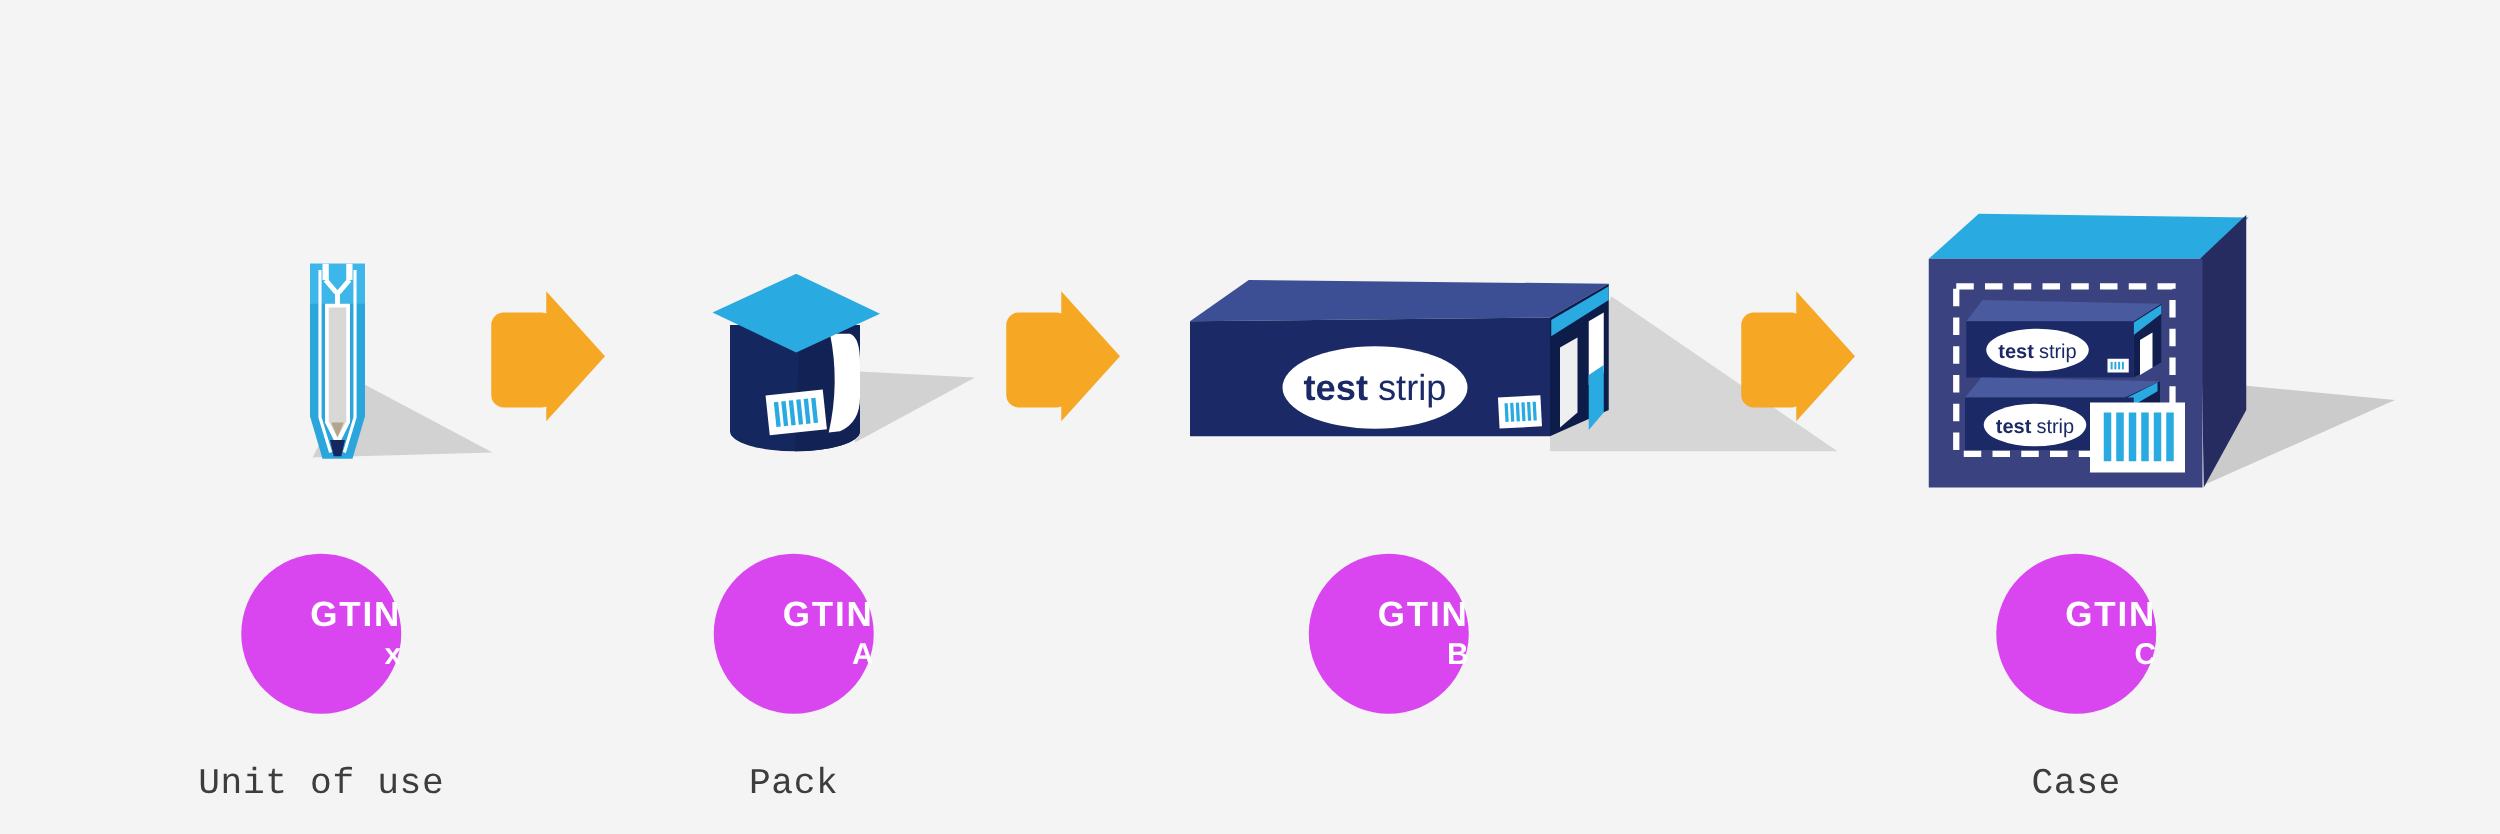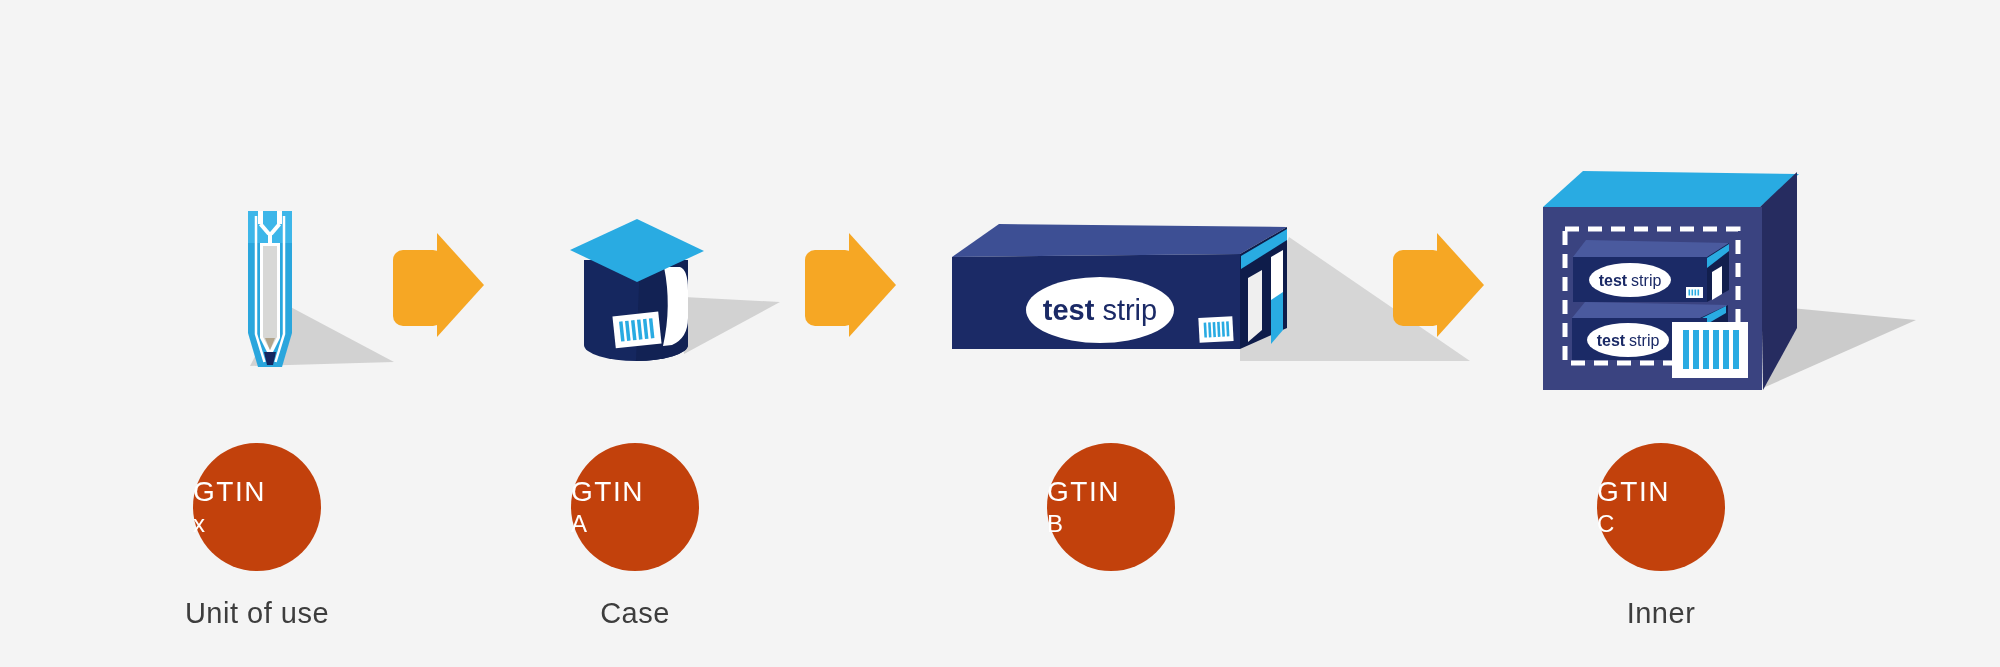--- a/index.html
+++ b/index.html
@@ -13,28 +13,28 @@
   .stage{
     position:absolute;top:443px;width:300px;
     display:flex;flex-direction:column;align-items:center;
   }
   .stage-unit{left:107px;}
   .stage-each{left:485px;}
   .stage-pack{left:961px;}
   .stage-case{left:1511px;}
   .gtin-circle{
     width:128px;height:128px;border-radius:50%;
-    background:#c2410c;color:#ffffff;
-    display:flex;flex-direction:column;align-items:flex-start;justify-content:center;
-    font-weight:normal;text-align:center;
+    background:#d946ef;color:#ffffff;
+    display:flex;flex-direction:column;align-items:flex-end;justify-content:center;
+    font-weight:bold;text-align:center;
   }
   .gtin-line1{font-size:28px;letter-spacing:1.5px;line-height:1.1;}
   .gtin-line2{font-size:24px;line-height:1.1;margin-top:3px;}
   .stage-label{
-    margin-top:26px;font-size:29px;color:#3d3d3d;letter-spacing:.5px;white-space:nowrap;
+    margin-top:39px;font-size:29px;color:#3d3d3d;letter-spacing:.5px;white-space:nowrap;font-family:Liberation Mono, monospace;
   }
   svg text{font-family:"Liberation Sans",sans-serif;}
 </style>
 </head>
 <body>
 
 <div class="canvas">
 
   <svg class="illustration" width="2000" height="667" viewBox="0 0 2000 667">
     <defs>
@@ -175,31 +175,31 @@
       <span class="gtin-line2">x</span>
     </div>
     <div class="stage-label">Unit of use</div>
   </div>
 
   <div class="stage stage-each">
     <div class="gtin-circle">
       <span class="gtin-line1">GTIN</span>
       <span class="gtin-line2">A</span>
     </div>
+    <div class="stage-label">Pack</div>
+  </div>
+
+  <div class="stage stage-pack">
+    <div class="gtin-circle">
+      <span class="gtin-line1">GTIN</span>
+      <span class="gtin-line2">B</span>
+    </div>
+  </div>
+
+  <div class="stage stage-case">
+    <div class="gtin-circle">
+      <span class="gtin-line1">GTIN</span>
+      <span class="gtin-line2">C</span>
+    </div>
     <div class="stage-label">Case</div>
   </div>
 
-  <div class="stage stage-pack">
-    <div class="gtin-circle">
-      <span class="gtin-line1">GTIN</span>
-      <span class="gtin-line2">B</span>
-    </div>
-  </div>
-
-  <div class="stage stage-case">
-    <div class="gtin-circle">
-      <span class="gtin-line1">GTIN</span>
-      <span class="gtin-line2">C</span>
-    </div>
-    <div class="stage-label">Inner</div>
-  </div>
-
 </div>
 
 </body></html>

